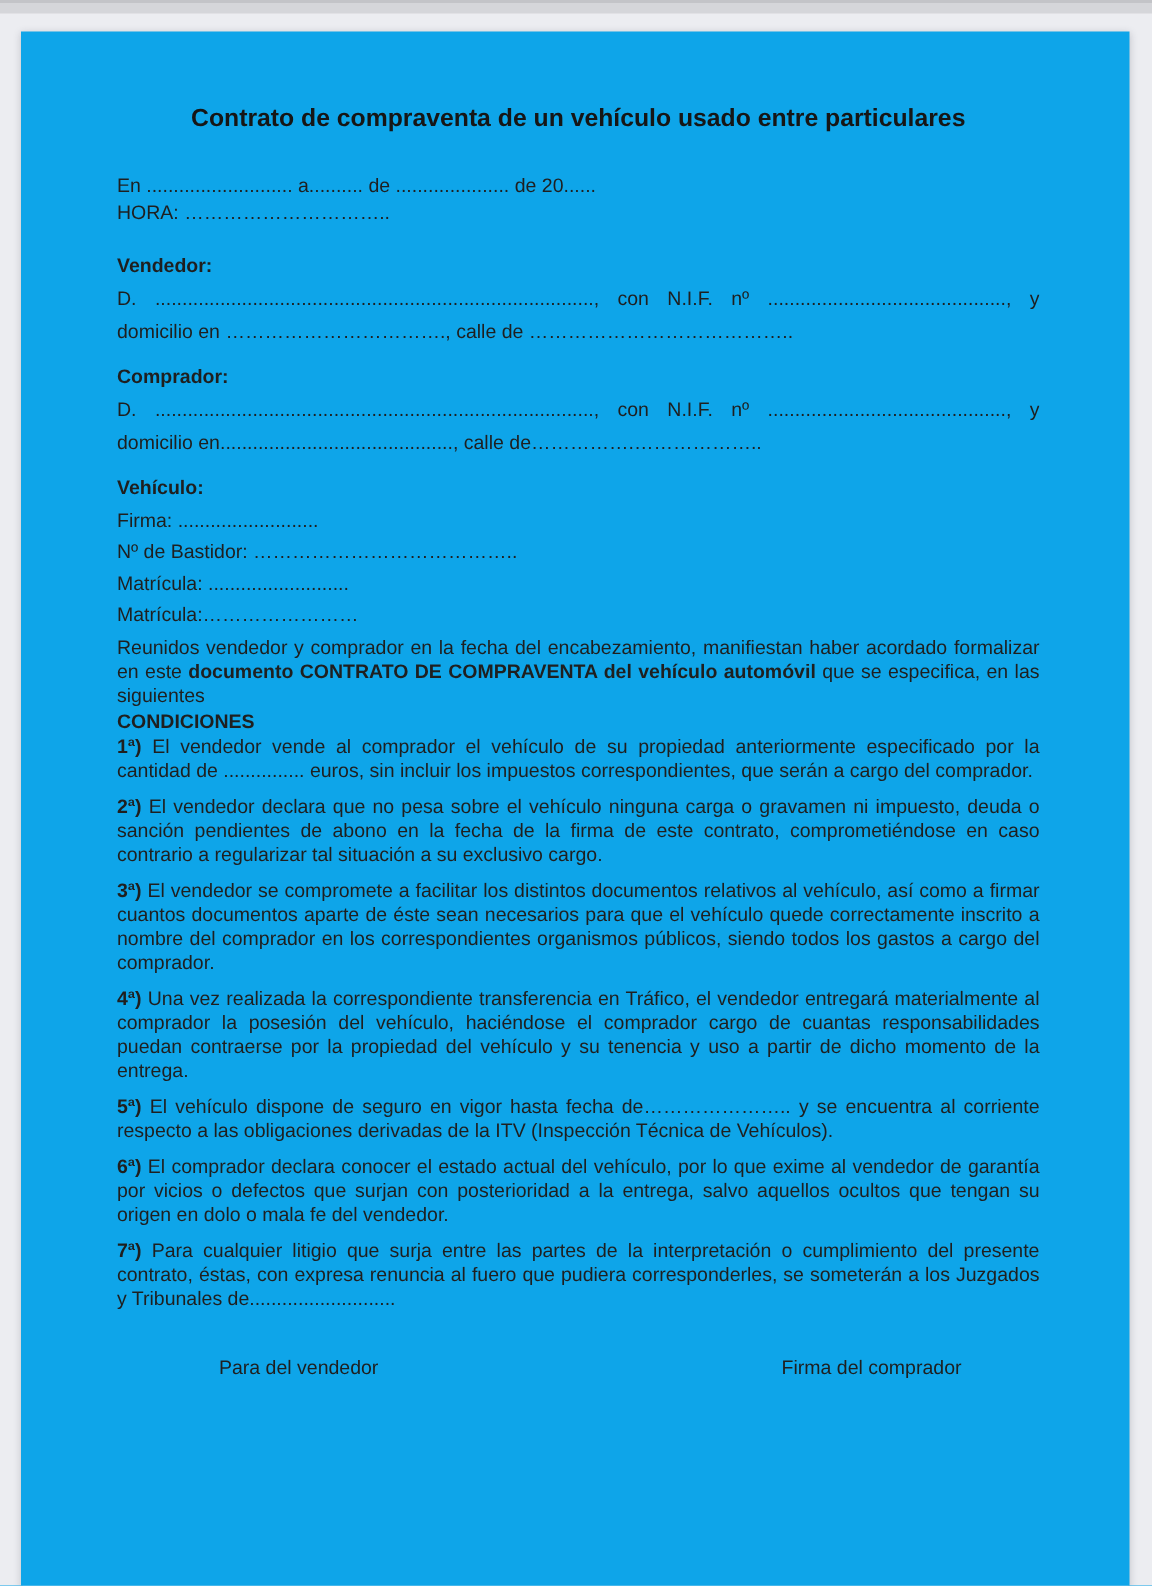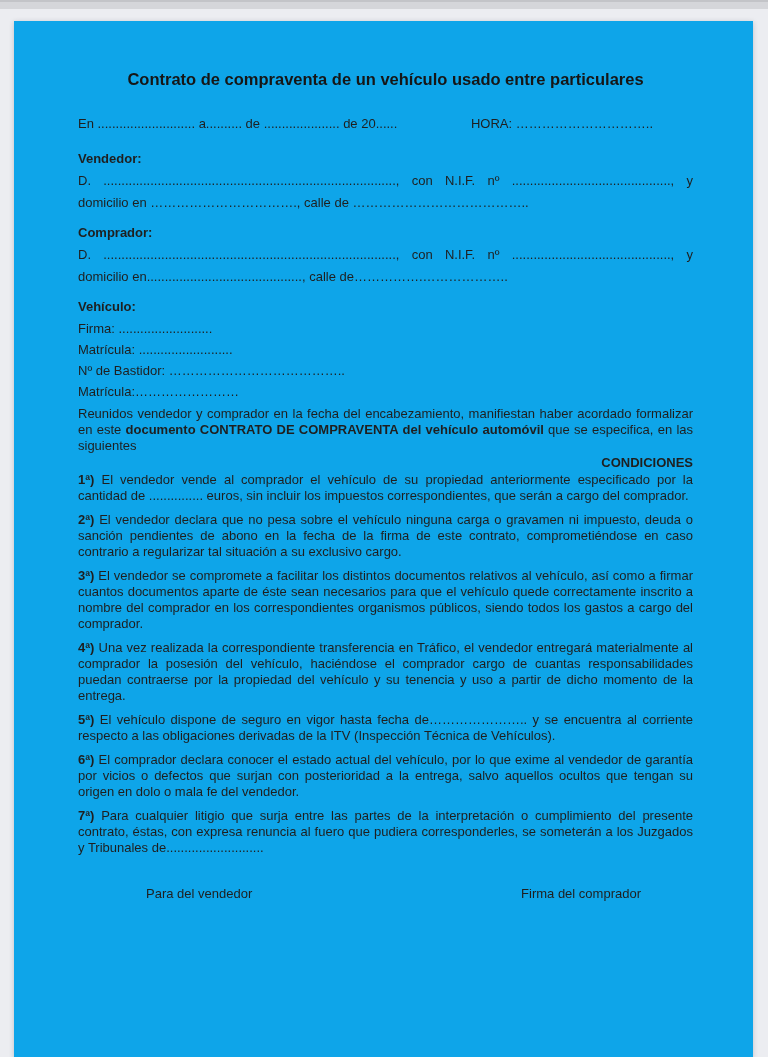--- a/index.html
+++ b/index.html
@@ -35,40 +35,41 @@
     font-weight: bold;
     color: #161616;
   }
   .date-row {
     display: flex;
     justify-content: space-between;
     padding-right: 40px;
     margin: 0 0 15px 0;
     line-height: 18px;
     white-space: nowrap;
+    flex-direction: column;
   }
   .party { margin: 0 0 8px 0; }
   .party-heading, .veh-heading { font-weight: bold; line-height: 22px; }
   .party p { margin: 0; line-height: 22px; }
   .fill-justify {
     text-align: justify;
     text-align-last: justify;
     overflow: hidden;
     white-space: nowrap;
   }
   .vehiculo { margin: 0 0 4px 0; }
   .vehiculo .field { line-height: 21px; }
   p.justify {
     text-align: justify;
     margin: 0 0 8px 0;
     line-height: 16px;
   }
   p.intro { margin-top: 4px; margin-bottom: 0; }
   .cond-heading {
-    text-align: right;
+    text-align: left;
     font-weight: bold;
     line-height: 17px;
     margin: 0 0 1px 0;
   }
   .cond b { white-space: nowrap; }
   p.closing { margin-top: 12px; margin-bottom: 0; }
   .sig-row {
     display: flex;
     justify-content: space-between;
     margin-top: 30px;
@@ -98,22 +99,22 @@
 
   <div class="party">
     <div class="party-heading">Comprador:</div>
     <p class="fill-justify">D. ................................................................................., con N.I.F. nº ............................................, y</p>
     <p>domicilio en..........................................., calle de…………….………………..</p>
   </div>
 
   <div class="vehiculo">
     <div class="veh-heading">Vehículo:</div>
     <div class="field">Firma: ..........................</div>
+    <div class="field">Nº de Bastidor: …………………………………..</div>
     <div class="field">Matrícula: ..........................</div>
-    <div class="field">Nº de Bastidor: …………………………………..</div>
     <div class="field">Matrícula:……………………</div>
   </div>
 
   <p class="justify intro"><span>Reunidos vendedor y comprador en la fecha del encabezamiento, manifiestan haber acordado formalizar en este </span><b>documento CONTRATO DE COMPRAVENTA del vehículo automóvil</b><span> que se especifica, en las siguientes</span></p>
 
   <div class="cond-heading">CONDICIONES</div>
 
   <p class="justify cond"><b>1ª)</b> <span>El vendedor vende al comprador el vehículo de su propiedad anteriormente especificado por la cantidad de ............... euros, sin incluir los impuestos correspondientes, que serán a cargo del comprador.</span></p>
 
   <p class="justify cond"><b>2ª)</b> <span>El vendedor declara que no pesa sobre el vehículo ninguna carga o gravamen ni impuesto, deuda o sanción pendientes de abono en la fecha de la firma de este contrato, comprometiéndose en caso contrario a regularizar tal situación a su exclusivo cargo.</span></p>

